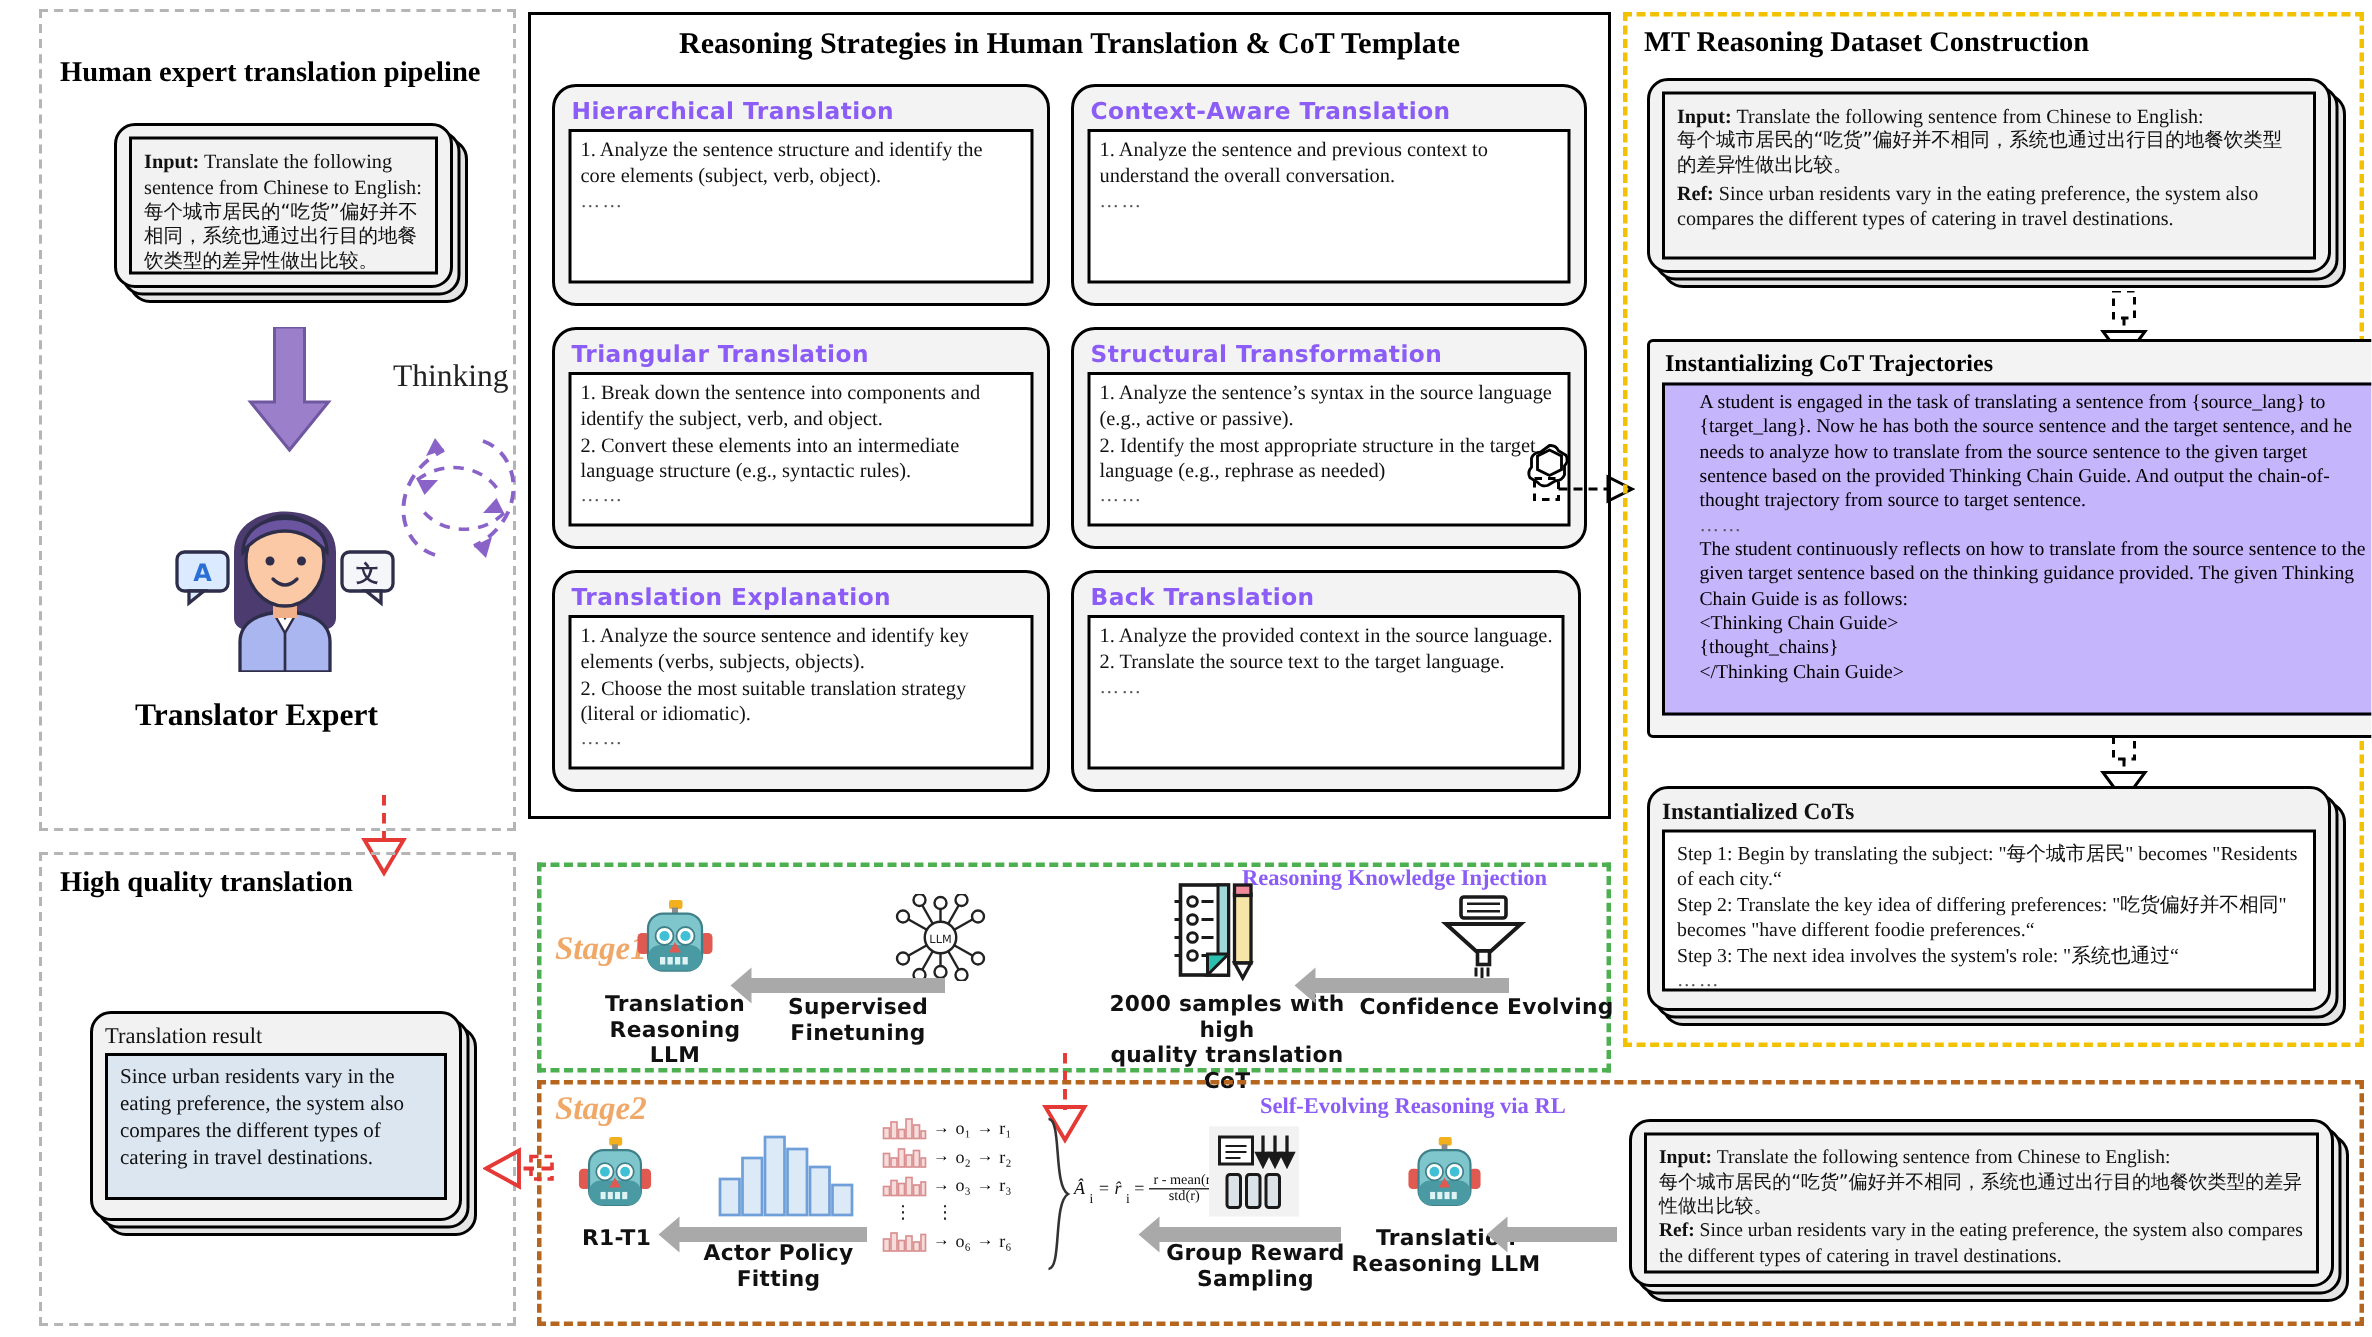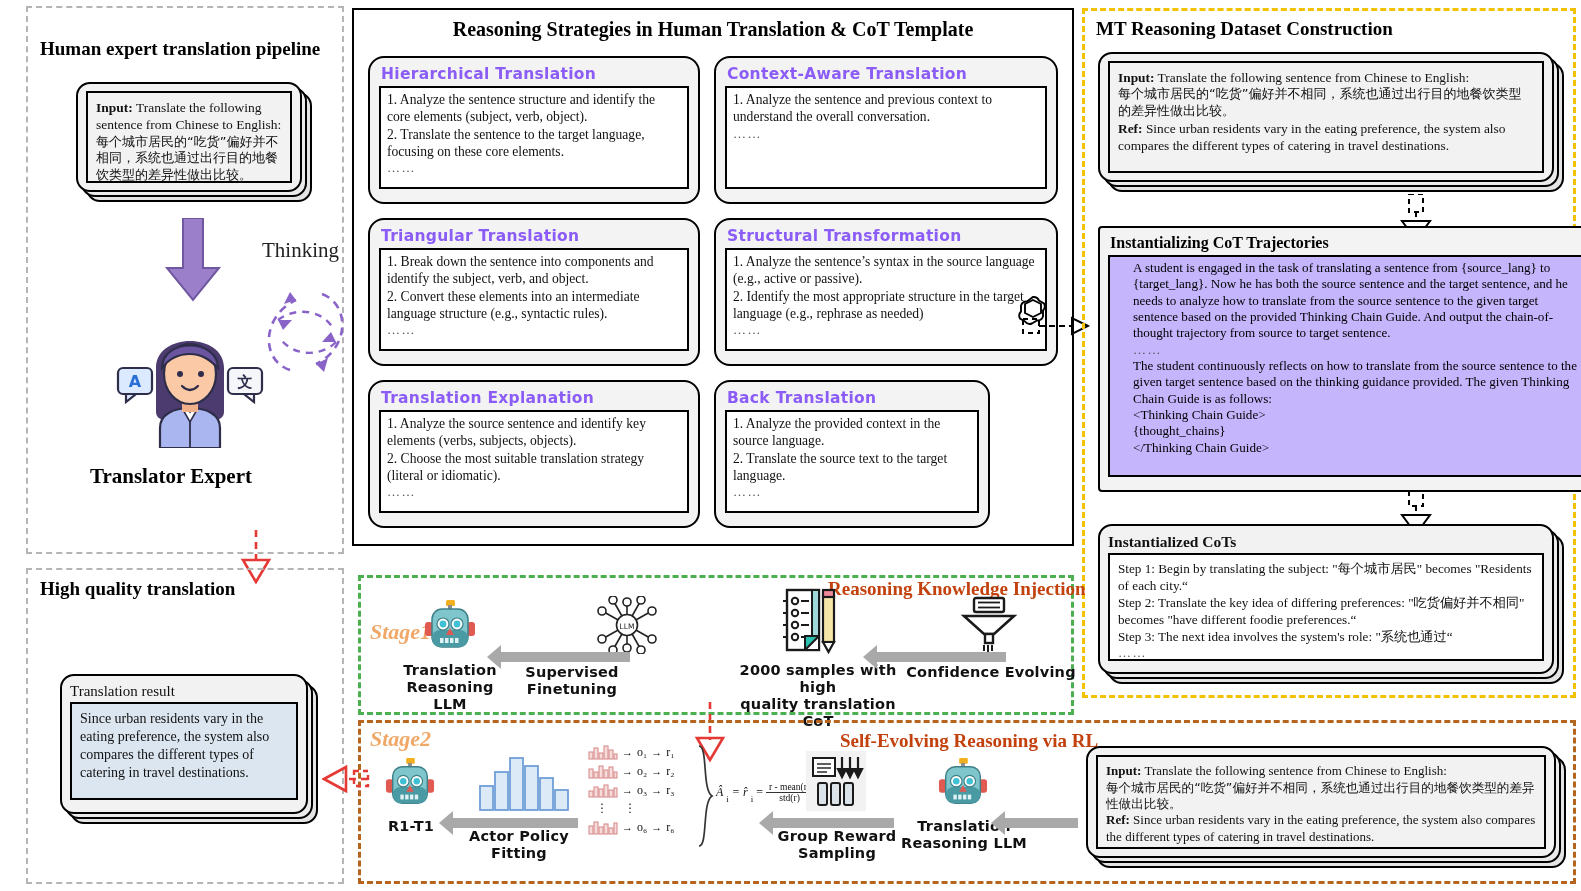--- a/index.html
+++ b/index.html
@@ -38,22 +38,22 @@
   .stage-label {
     font-family: "Liberation Serif", serif;
     font-weight: bold;
     font-style: italic;
     color: #f0a868;
     font-size: 22px;
   }
   .section-title-cyan {
     font-family: "Liberation Serif", serif;
     font-weight: bold;
-    color: #c2410c;
-    font-size: 19px;
+    color: #8b5cf6;
+    font-size: 15px;
   }
 
   
   .stack { position: absolute; }
   .stack .layer {
     position: absolute;
     border: 2px solid #000;
     border-radius: 14px;
     background: #efefef;
   }
@@ -234,21 +234,20 @@
   </svg>
 
   <div class="abs panel-solid-black" style="left:352px; top:8px; width:722px; height:538px;"></div>
 
   <div class="abs hdr-bold" style="left:382px; top:18px; width:662px; text-align:center; font-size:20px;">Reasoning Strategies in Human Translation &amp; CoT Template</div>
 
   <div class="strat" style="left:368px; top:56px; width:332px; height:148px;">
     <div class="strat-title">Hierarchical Translation</div>
     <div class="strat-body">
       <div>1. Analyze the sentence structure and identify the core elements (subject, verb, object).</div>
-      <div>2. Translate the sentence to the target language, focusing on these core elements.</div>
       <div class="dots">……</div>
     </div>
   </div>
 
   <div class="strat" style="left:714px; top:56px; width:344px; height:148px;">
     <div class="strat-title">Context-Aware Translation</div>
     <div class="strat-body">
       <div>1. Analyze the sentence and previous context to understand the overall conversation.</div>
       <div class="dots">……</div>
     </div>
@@ -274,21 +273,21 @@
 
   <div class="strat" style="left:368px; top:380px; width:332px; height:148px;">
     <div class="strat-title">Translation Explanation</div>
     <div class="strat-body">
       <div>1. Analyze the source sentence and identify key elements (verbs, subjects, objects).</div>
       <div>2. Choose the most suitable translation strategy (literal or idiomatic).</div>
       <div class="dots">……</div>
     </div>
   </div>
 
-  <div class="strat" style="left:714px; top:380px; width:276px; height:148px;">
+  <div class="strat" style="left:714px; top:380px; width:340px; height:148px;">
     <div class="strat-title">Back Translation</div>
     <div class="strat-body">
       <div>1. Analyze the provided context in the source language.</div>
       <div>2. Translate the source text to the target language.</div>
       <div class="dots">……</div>
     </div>
   </div>
 
   <svg class="abs" style="left:1016px; top:292px;" width="34" height="34" viewBox="0 0 34 34">
     <g fill="none" stroke="#000" stroke-width="1.9">

